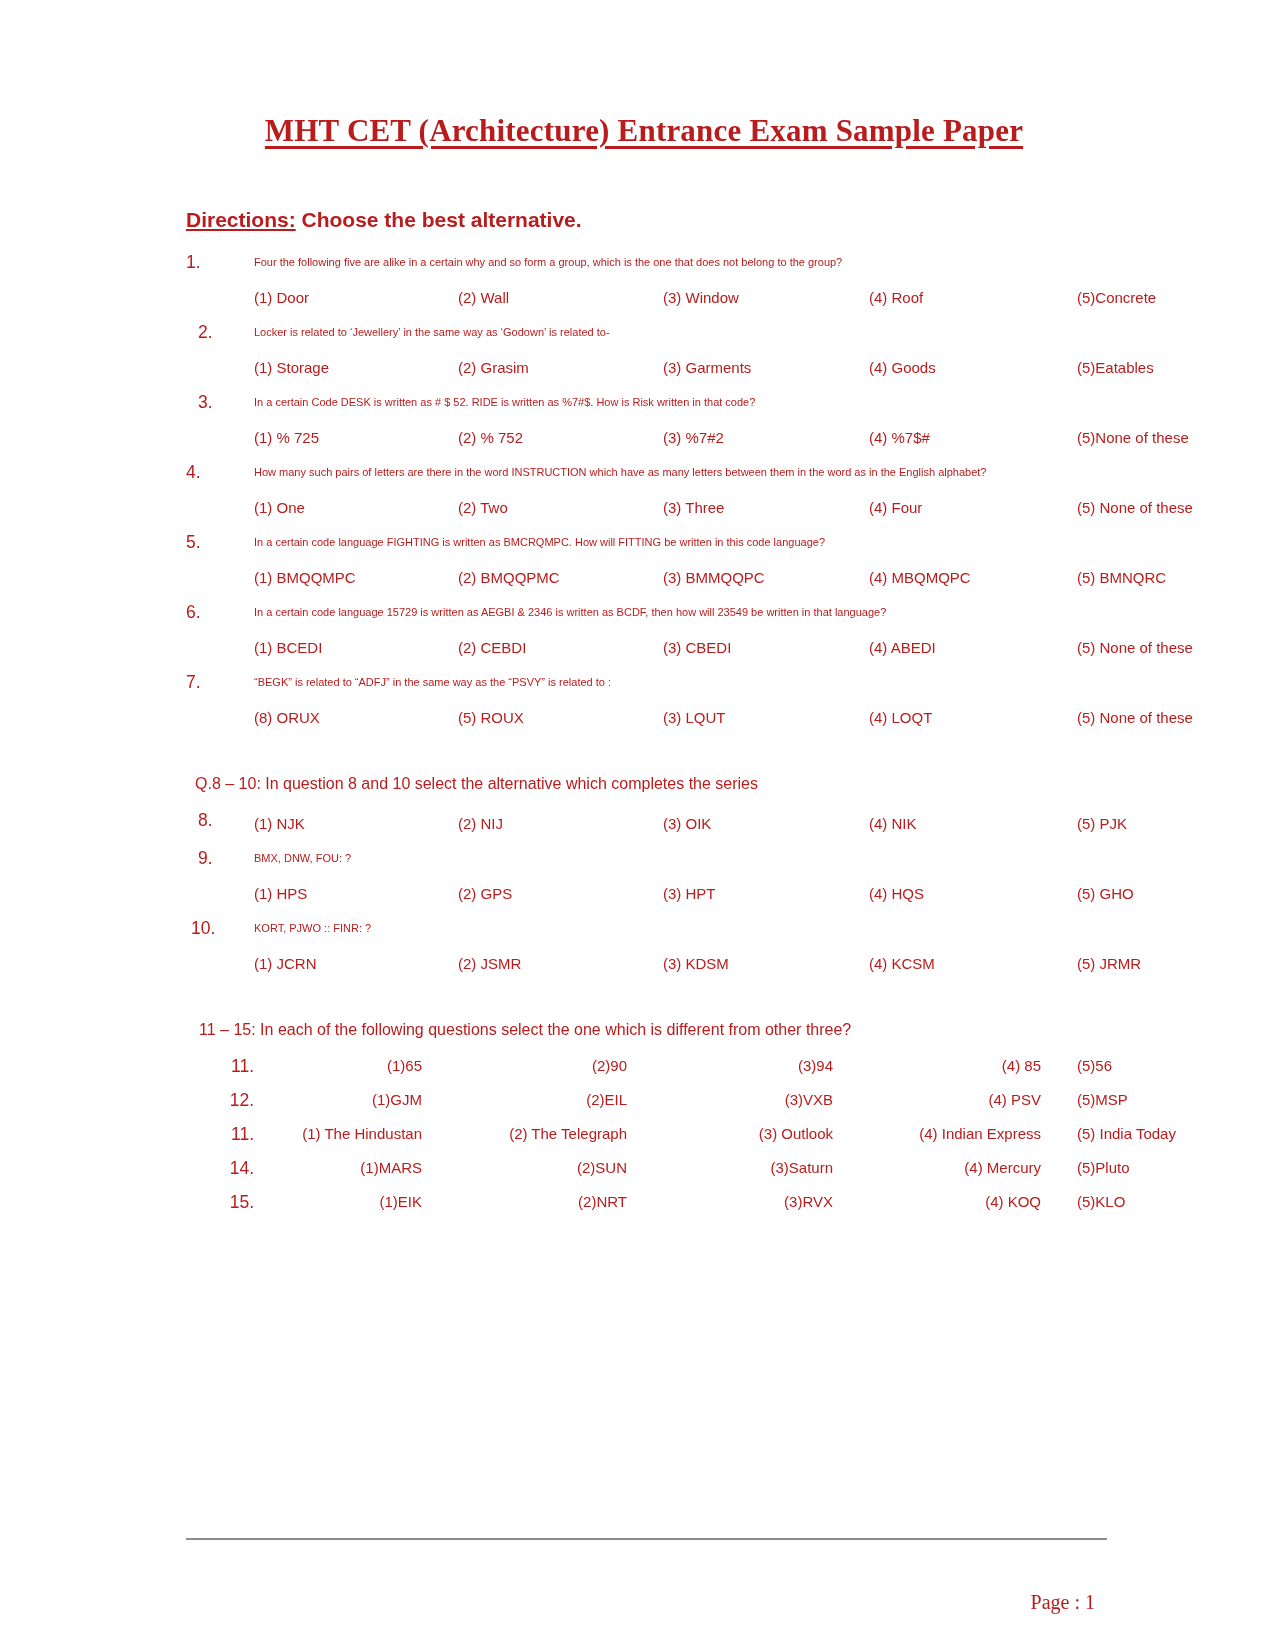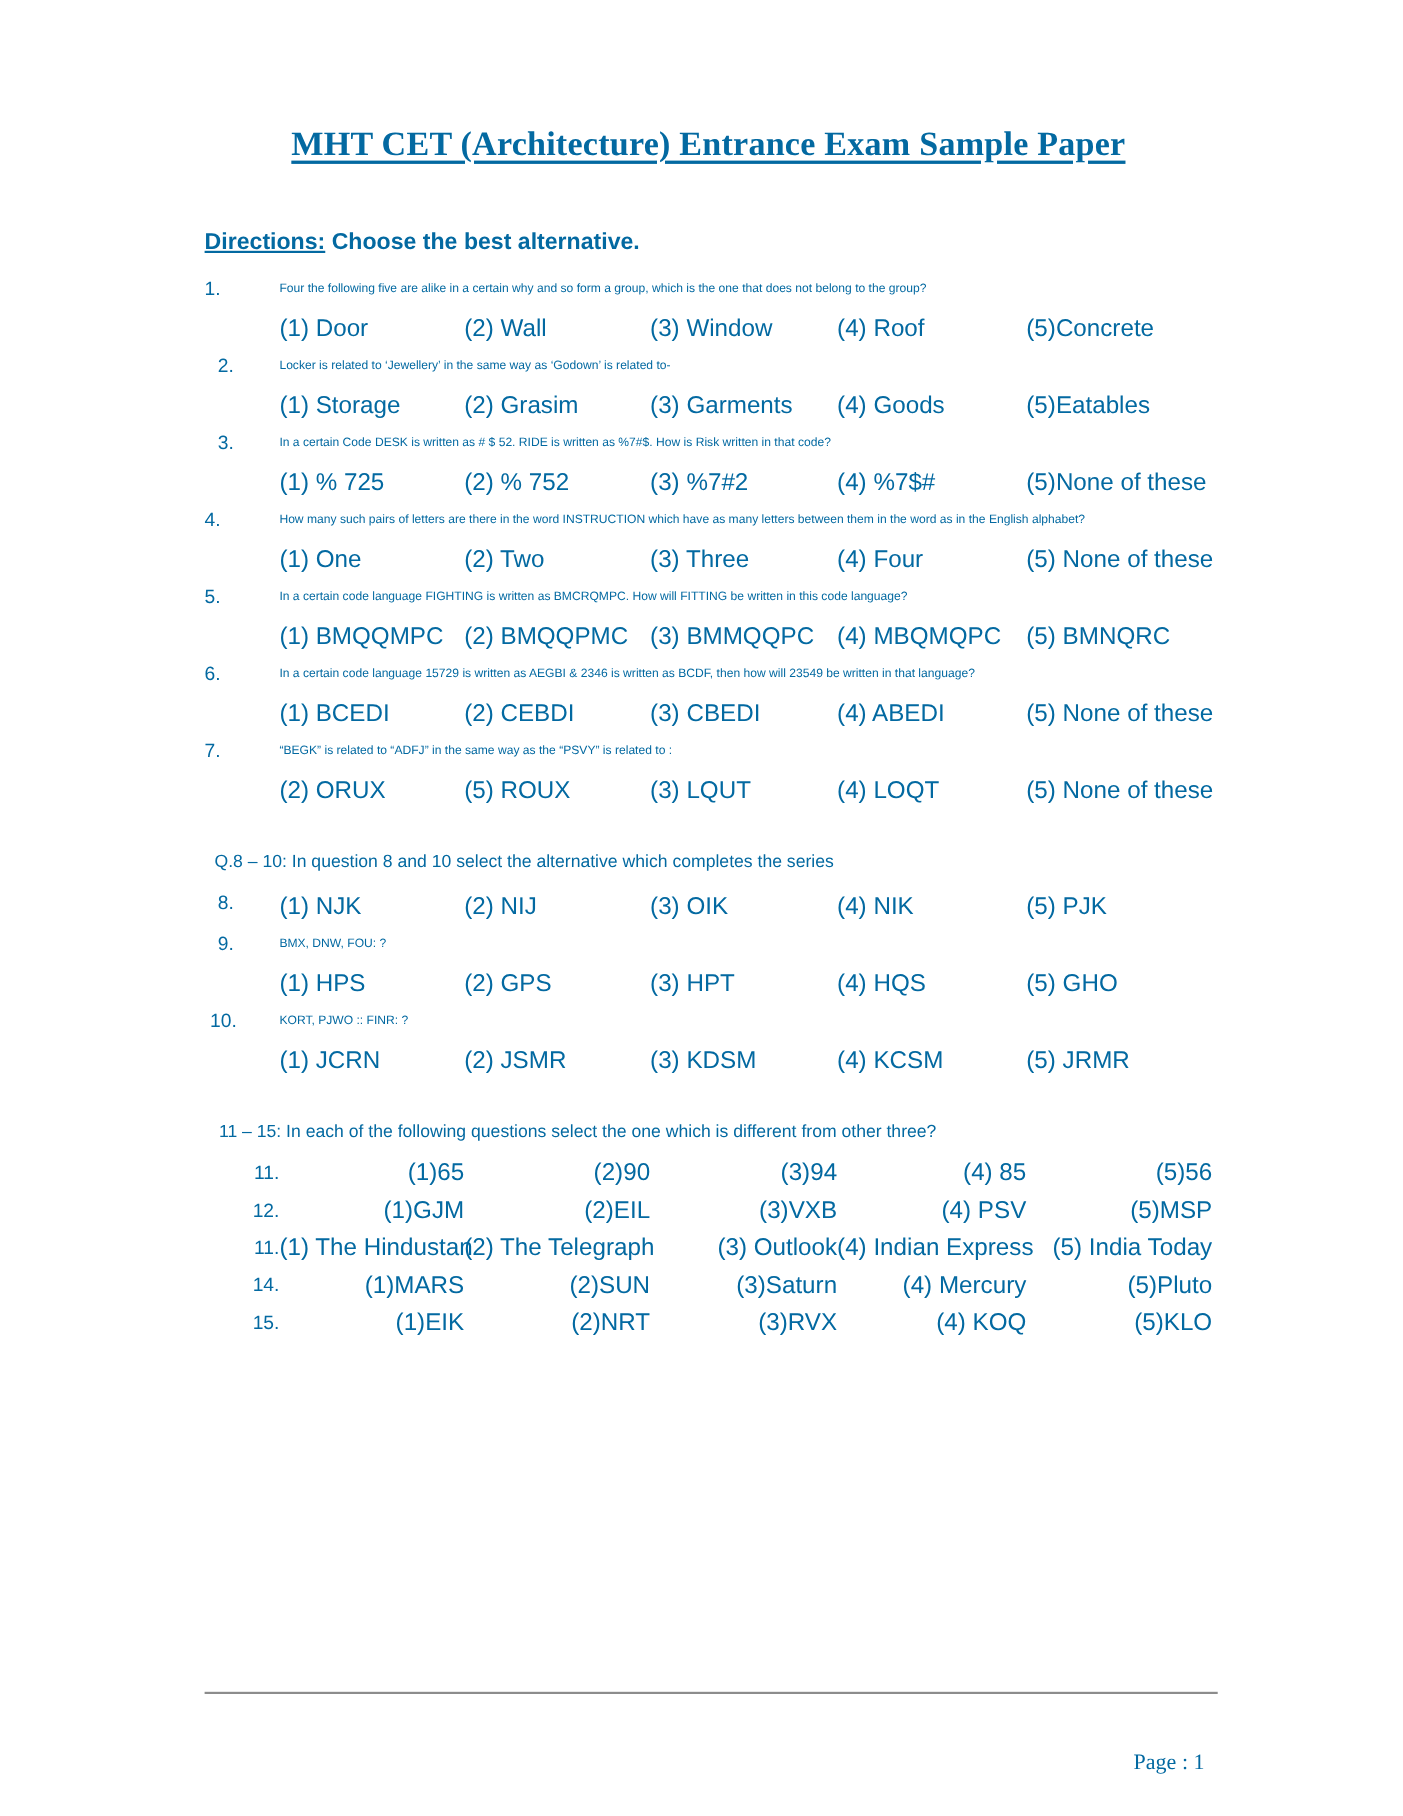--- a/index.html
+++ b/index.html
@@ -1,20 +1,20 @@
 <!DOCTYPE html>
 <html><head>
 <meta charset="utf-8">
 <style>
   html, body { margin:0; padding:0; background:#ffffff; }
   .page {
     position:relative;
     width:1275px; height:1651px;
     background:#ffffff;
-    color:#0369a1;
+    color:#b91c1c;
     font-family:"Liberation Sans", sans-serif;
     overflow:hidden;
   }
   .content {
     position:absolute;
     left:186px; top:0;
     width:916px;
   }
   .title {
     margin-top:110px;
@@ -51,24 +51,25 @@
   .q-body { flex:1; min-width:0; }
   .q-text {
     font-size:11px;
     line-height:32px;
     text-align:justify;
   }
   .q-text.pull-left { margin-left:-19px; }
   .opts {
     display:grid;
     grid-template-columns:168px 169px 170px 172px auto;
-    font-size:22px;
+    font-size:15px;
     line-height:32px;
     margin-top:4px;
     margin-bottom:2px;
+    gap:36px;
   }
   .opts.no-gap { margin-top:0; margin-bottom:0; }
   .opt { white-space:nowrap; }
   .section-heading {
     font-size:16px;
     line-height:32px;
     font-weight:normal;
     margin-top:32px;
     margin-bottom:4px;
   }
@@ -187,21 +188,21 @@
             <span class="opt">(5) None of these</span>
           </div>
         </div>
       </div>
 
       <div class="q-row">
         <div class="q-num">7.</div>
         <div class="q-body">
           <div class="q-text">“BEGK” is related to “ADFJ” in the same way as the “PSVY” is related to :</div>
           <div class="opts">
-            <span class="opt">(2) ORUX</span>
+            <span class="opt">(8) ORUX</span>
             <span class="opt">(5) ROUX</span>
             <span class="opt">(3) LQUT</span>
             <span class="opt">(4) LOQT</span>
             <span class="opt">(5) None of these</span>
           </div>
         </div>
       </div>
 
       <div class="section-heading sh-1">Q.8 – 10: In question 8 and 10 select the alternative which completes the series</div>
 

